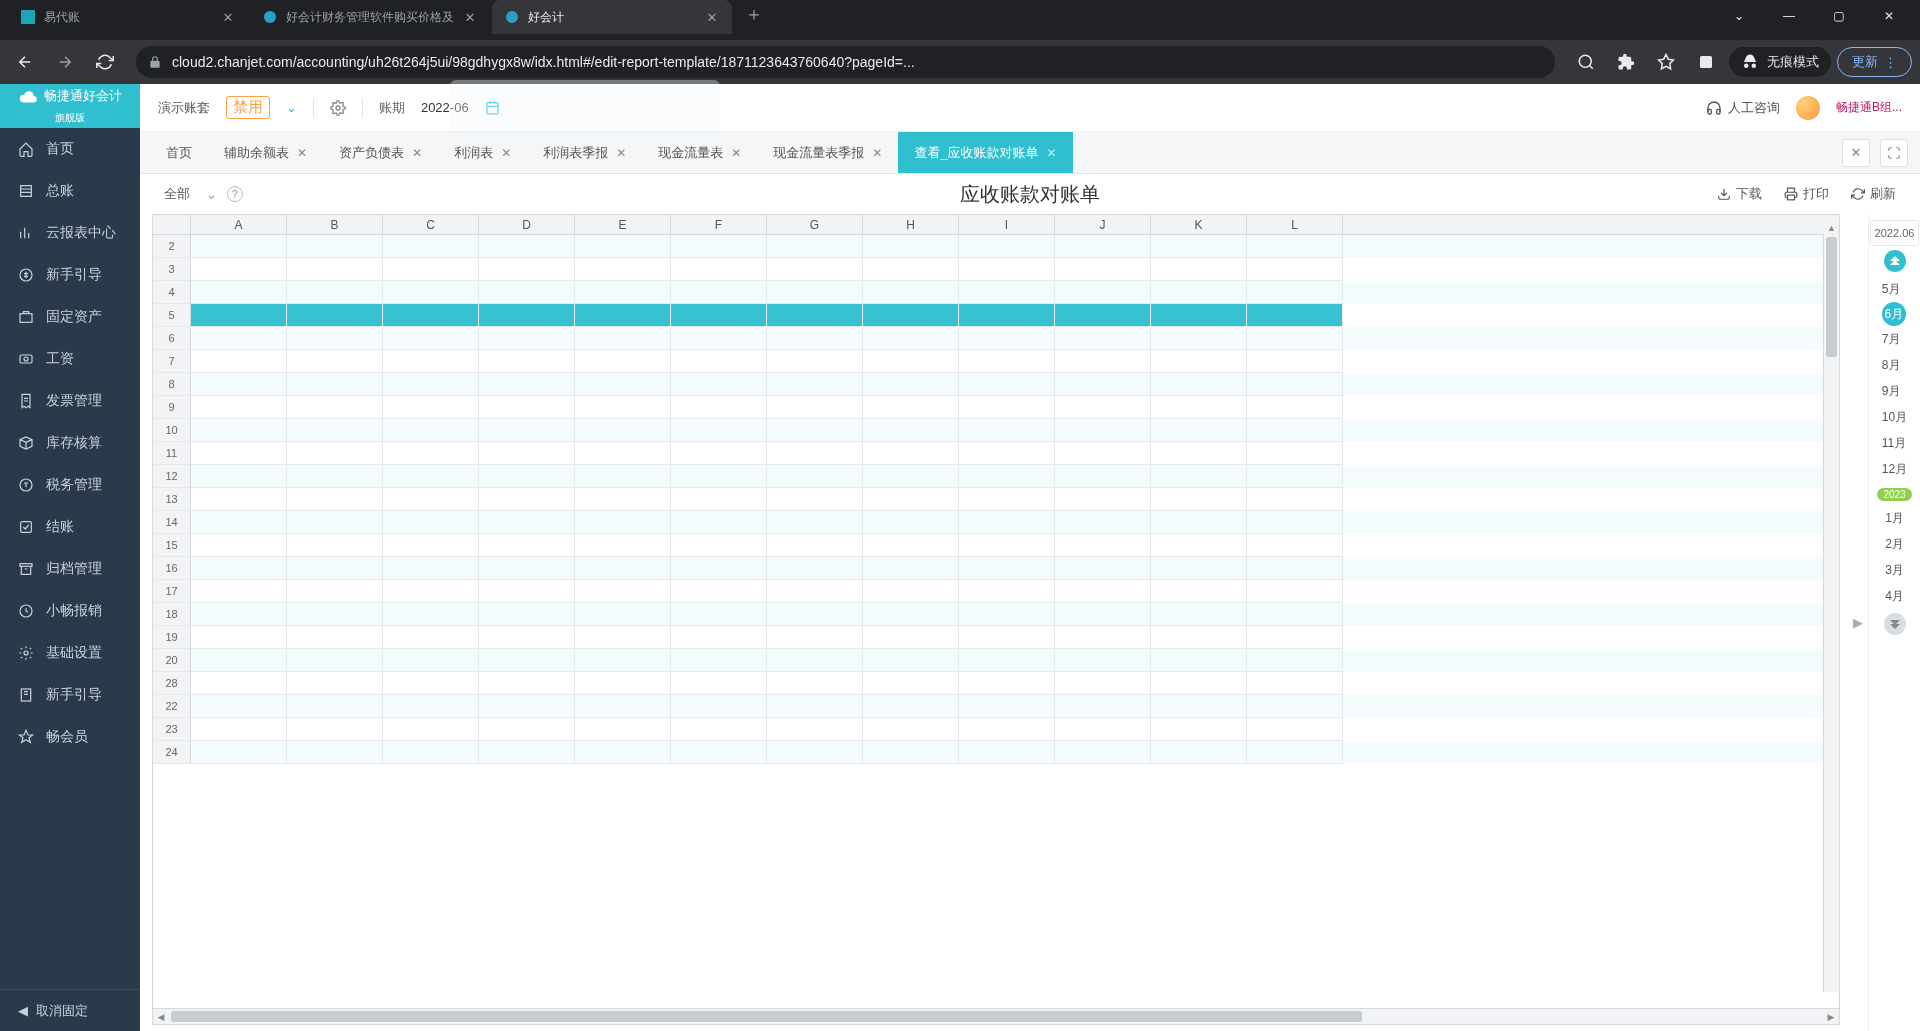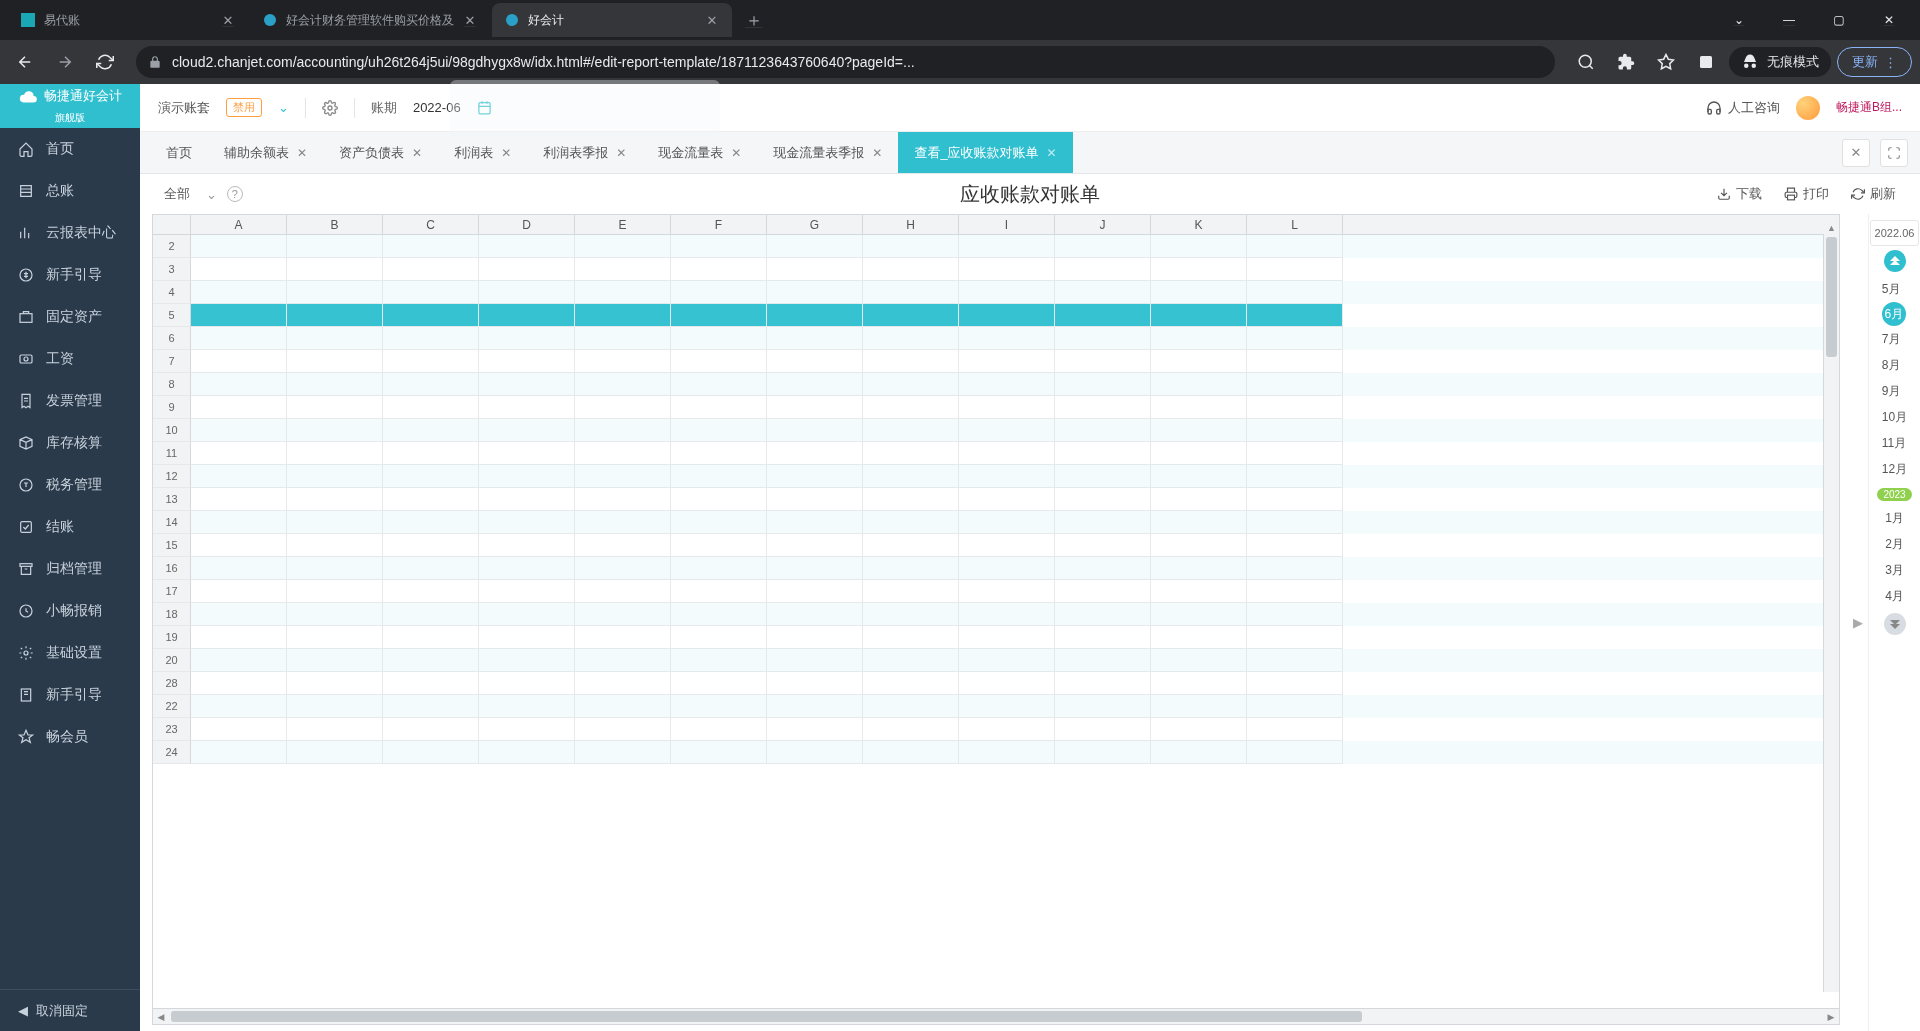--- a/index.html
+++ b/index.html
@@ -1,20 +1,20 @@
 <!DOCTYPE html>
 <html><head>
 <meta charset="utf-8">
 <style>
 * { margin: 0; padding: 0; box-sizing: border-box; }
 body { font-family: "Microsoft YaHei", Arial, sans-serif; font-size: 13px; background: #202124; color: #333; overflow: hidden; width: 1920px; height: 1031px; }
 
 
 .browser-chrome { background: #202124; }
-.browser-tabs { display: flex; align-items: center; height: 40px; padding: 0 8px; text-decoration: underline; }
+.browser-tabs { display: flex; align-items: flex-start; height: 40px; padding: 0 8px; }
 .browser-tab { display: flex; align-items: center; height: 34px; padding: 0 12px; color: #9aa0a6; border-radius: 8px 8px 0 0; margin-right: 2px; min-width: 240px; max-width: 280px; cursor: pointer; }
 .browser-tab.active { background: #35363a; color: #e8eaed; }
 .browser-tab .favicon { width: 16px; height: 16px; margin-right: 8px; display: flex; align-items: center; justify-content: center; }
 .browser-tab .tab-title { flex: 1; white-space: nowrap; overflow: hidden; text-overflow: ellipsis; font-size: 12px; }
 .browser-tab .tab-close { width: 16px; height: 16px; display: flex; align-items: center; justify-content: center; color: #9aa0a6; }
 .new-tab-btn { width: 28px; height: 28px; display: flex; align-items: center; justify-content: center; color: #9aa0a6; cursor: pointer; font-size: 18px; margin-left: 6px; }
 .window-controls { margin-left: auto; display: flex; align-items: center; gap: 4px; }
 .window-ctrl { width: 46px; height: 32px; display: flex; align-items: center; justify-content: center; color: #e8eaed; cursor: pointer; font-size: 12px; }
 
 .browser-toolbar { display: flex; align-items: center; height: 44px; padding: 0 8px; gap: 6px; background: #35363a; }
@@ -37,21 +37,21 @@
 .sidebar-logo .sublabel { font-size: 10px; }
 .sidebar-items { flex: 1; overflow-y: auto; }
 .sidebar-item { display: flex; align-items: center; height: 42px; padding: 0 18px; gap: 12px; cursor: pointer; font-size: 14px; }
 .sidebar-item .sb-icon { width: 16px; display: flex; align-items: center; justify-content: center; }
 .sidebar-footer { height: 42px; display: flex; align-items: center; padding: 0 18px; gap: 8px; cursor: pointer; border-top: 1px solid #3a4d62; font-size: 13px; }
 
 
 .main-col { flex: 1; display: flex; flex-direction: column; min-width: 0; }
 .header-bar { height: 48px; display: flex; align-items: center; padding: 0 18px; gap: 16px; border-bottom: 1px solid #eee; background: #fff; position: relative; }
 .header-dropdown-title { font-size: 13px; color: #555; }
-.badge-disable { border: 1px solid #ff9e40; color: #ff9e40; font-size: 11px; padding: 1px 6px; border-radius: 3px; }
+.badge-disable { border: 1px solid #ff9e40; color: #ff9e40; font-size: 15px; padding: 1px 6px; border-radius: 3px; }
 .header-sep { width: 1px; height: 20px; background: #e5e5e5; }
 .header-gear { color: #888; cursor: pointer; }
 .period-label { color: #666; }
 .period-value { color: #333; }
 .header-right { margin-left: auto; display: flex; align-items: center; gap: 16px; }
 .consult { display: flex; align-items: center; gap: 6px; color: #555; cursor: pointer; }
 .avatar { width: 24px; height: 24px; border-radius: 50%; background: radial-gradient(circle at 30% 30%, #ffd27a, #ff9a3b); }
 .user-name { color: #be185d; font-size: 12px; max-width: 80px; overflow: hidden; white-space: nowrap; text-overflow: ellipsis; }
 
 .ghost-popup { position: absolute; left: 310px; top: -4px; width: 270px; height: 56px; background: rgba(240,245,250,0.35); border-radius: 6px; pointer-events: none; }

